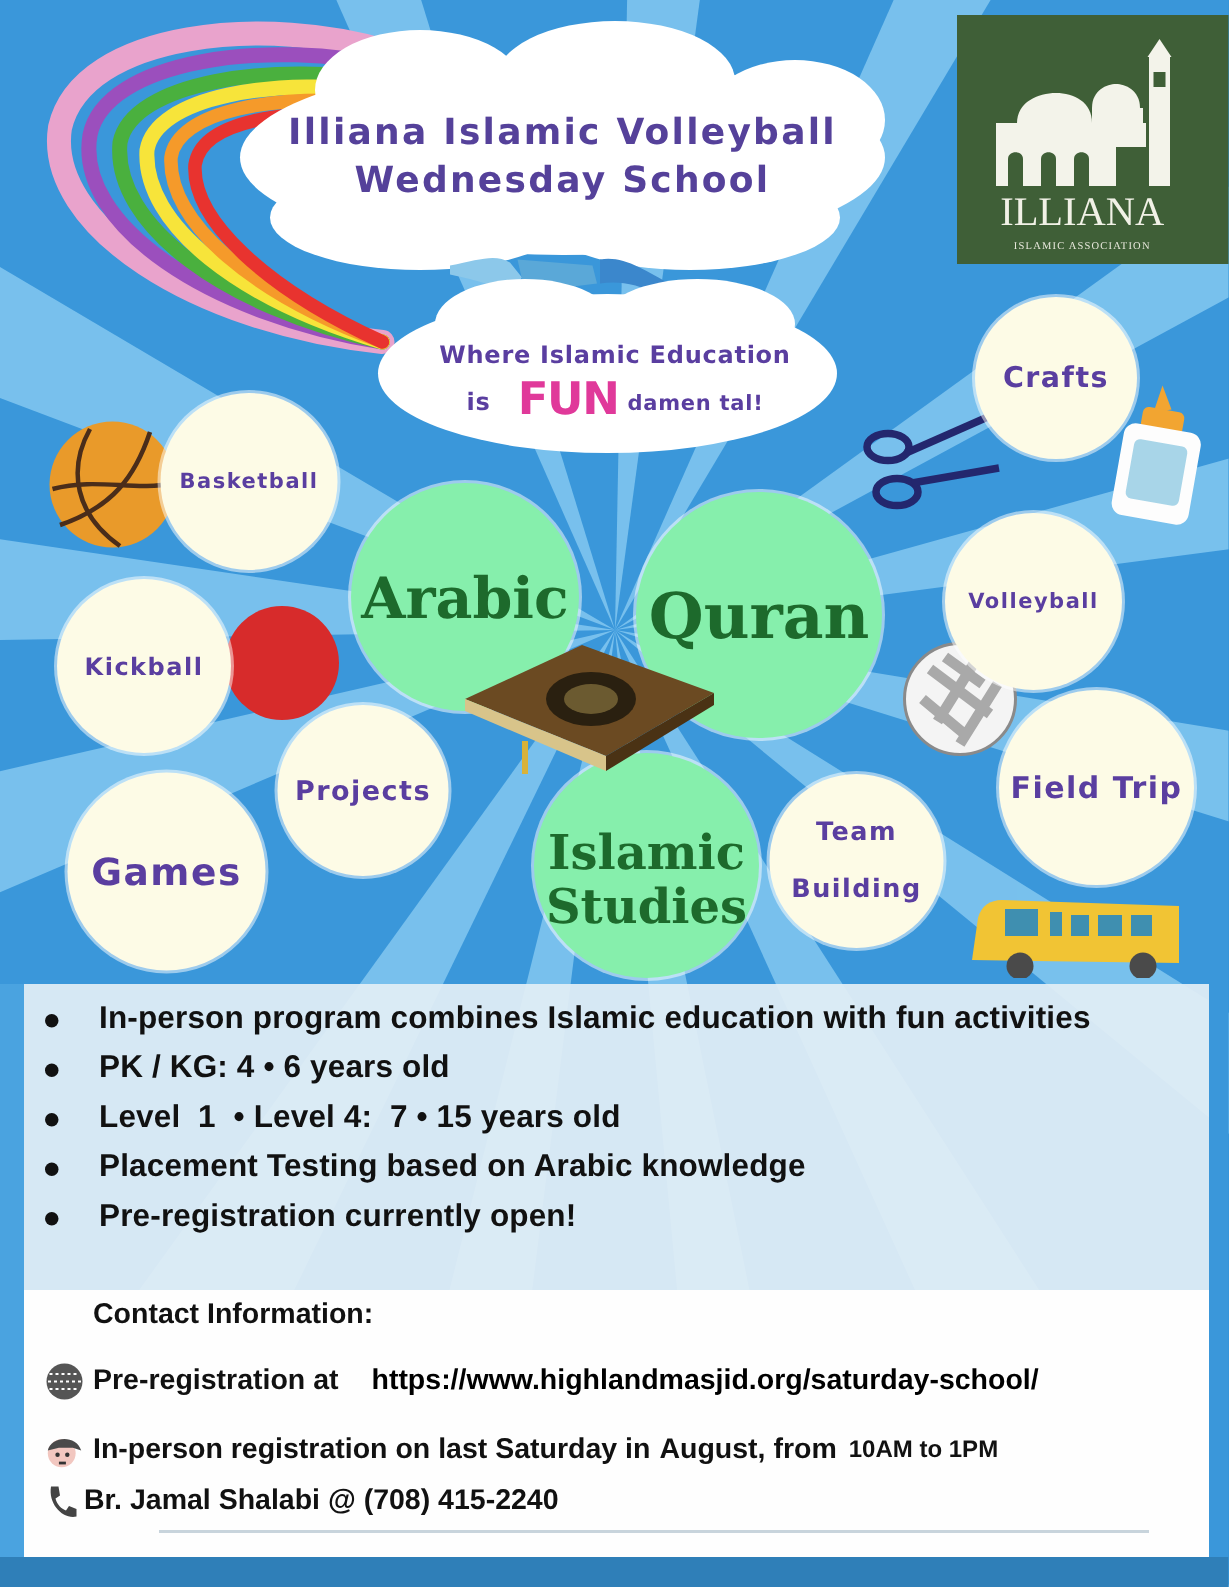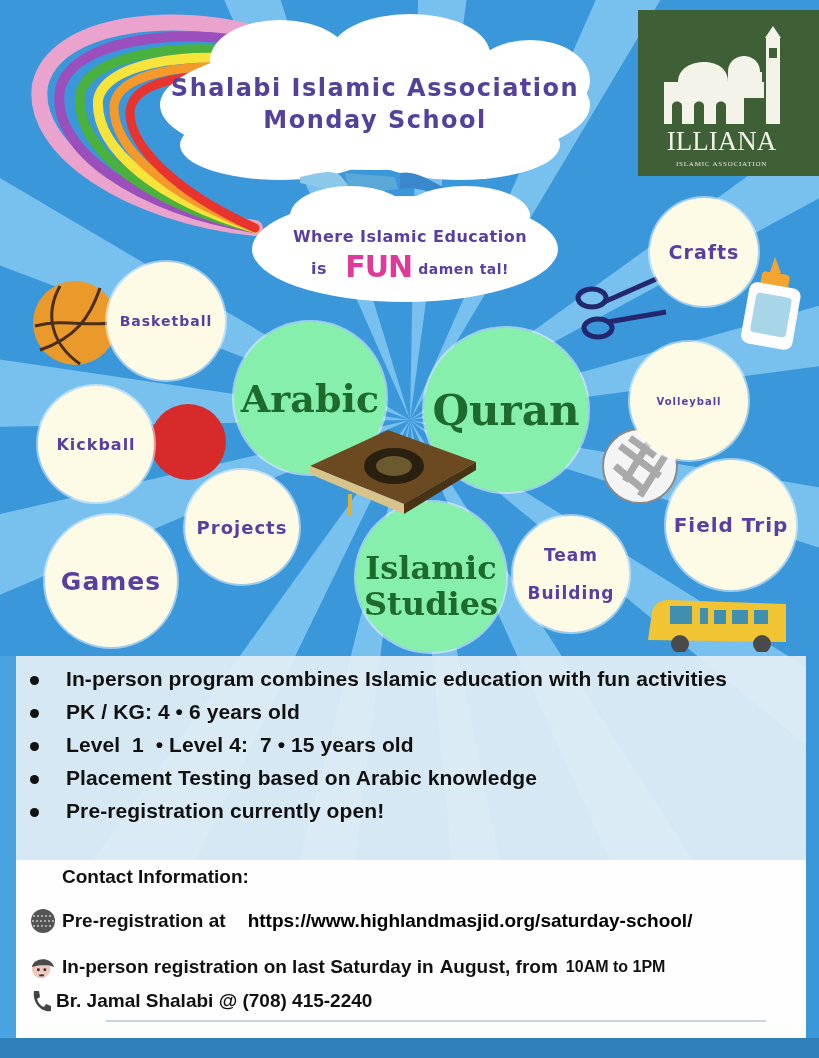--- a/index.html
+++ b/index.html
@@ -71,22 +71,22 @@
     </g>
   </svg>
 
   <div class="cloud" style="left:160px;top:40px;width:430px;height:130px;"></div>
   <div class="cloud" style="left:210px;top:20px;width:140px;height:80px;"></div>
   <div class="cloud" style="left:330px;top:14px;width:160px;height:80px;"></div>
   <div class="cloud" style="left:470px;top:40px;width:120px;height:80px;"></div>
   <div class="cloud" style="left:180px;top:110px;width:200px;height:70px;"></div>
   <div class="cloud" style="left:360px;top:110px;width:200px;height:70px;"></div>
   <div class="title">
-    <div>Shalabi Islamic Association</div>
-    <div>Monday School</div>
+    <div>Illiana Islamic Volleyball</div>
+    <div>Wednesday School</div>
   </div>
 
   <svg class="abs" style="left:300px;top:165px;width:150px;height:40px" viewBox="0 0 150 40">
     <path d="M0,12 C20,8 30,4 40,10 L48,20 L40,30 C30,26 20,22 0,18 Z" fill="#8cc8ea"></path>
     <path d="M45,8 L95,12 L98,24 L50,30 Z" fill="#5aa8d8"></path>
     <path d="M100,8 C115,5 130,15 148,25 L140,32 C125,24 112,22 100,24 Z" fill="#3b87cc"></path>
   </svg>
 
   <div class="cloud" style="left:252px;top:196px;width:306px;height:106px;"></div>
   <div class="cloud" style="left:290px;top:186px;width:120px;height:60px;"></div>
@@ -170,21 +170,21 @@
   <div class="bubble" style="left:45px;top:515px;width:132px;height:132px;">
     <span class="fun-text" style="font-size:25px">Games</span>
   </div>
   <div class="bubble" style="left:185px;top:470px;width:114px;height:114px;">
     <span class="fun-text" style="font-size:18px">Projects</span>
   </div>
   <div class="bubble" style="left:650px;top:198px;width:108px;height:108px;">
     <span class="fun-text" style="font-size:19px">Crafts</span>
   </div>
   <div class="bubble" style="left:630px;top:342px;width:118px;height:118px;">
-    <span class="fun-text" style="font-size:10px">Volleyball</span>
+    <span class="fun-text" style="font-size:14px">Volleyball</span>
   </div>
   <div class="bubble" style="left:666px;top:460px;width:130px;height:130px;">
     <span class="fun-text" style="font-size:20px">Field Trip</span>
   </div>
   <div class="bubble" style="left:513px;top:516px;width:116px;height:116px;">
     <span class="fun-text" style="font-size:17px;line-height:38px">
       <span>Team</span><br>
       <span>Building</span>
     </span>
   </div>

